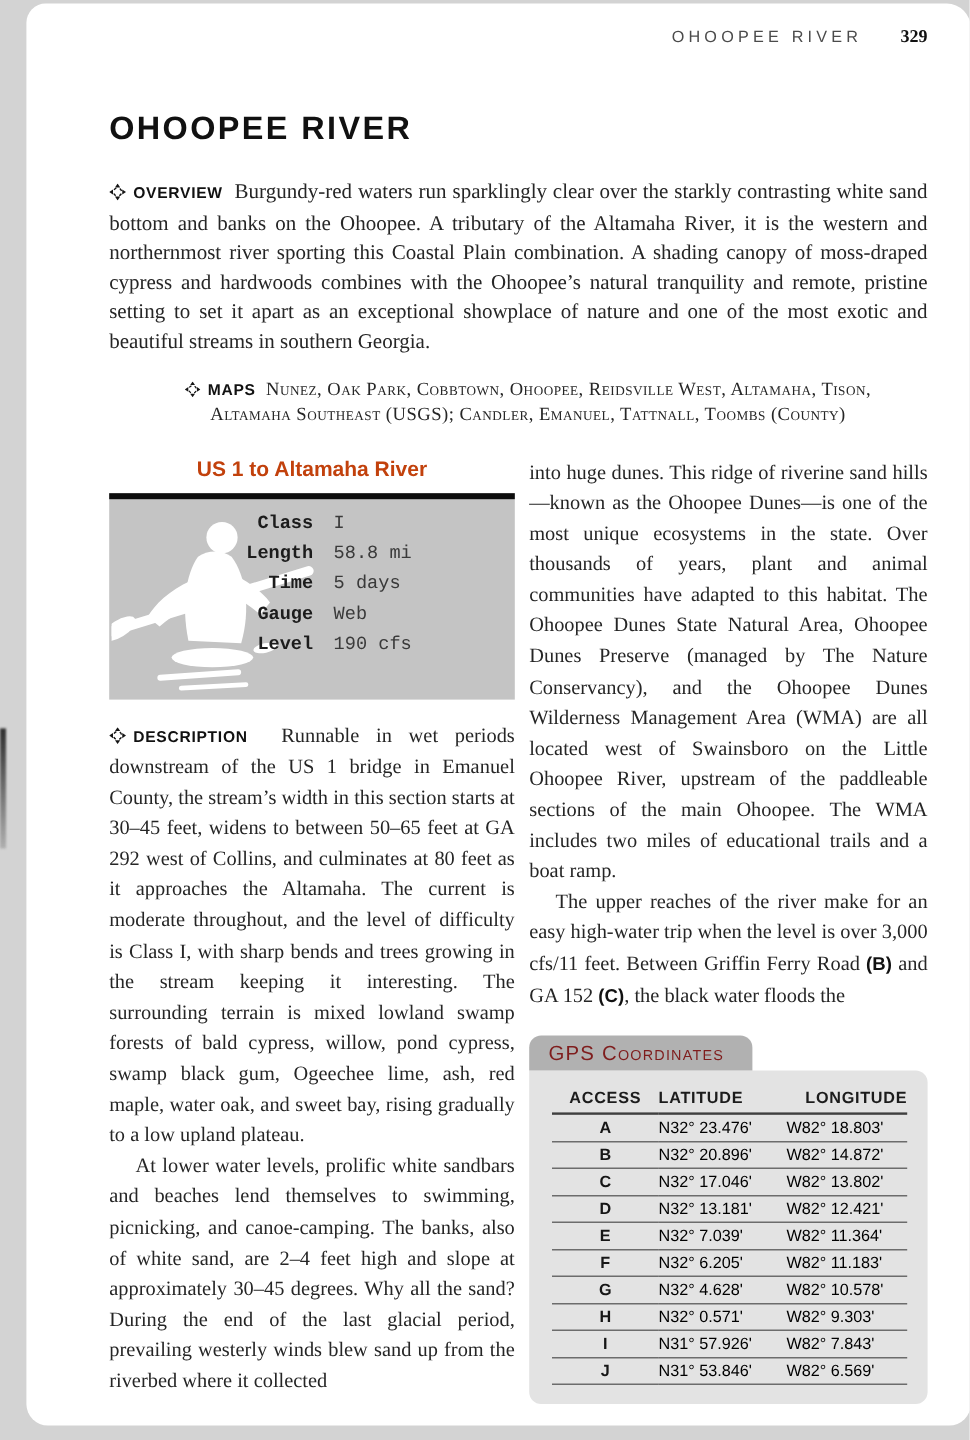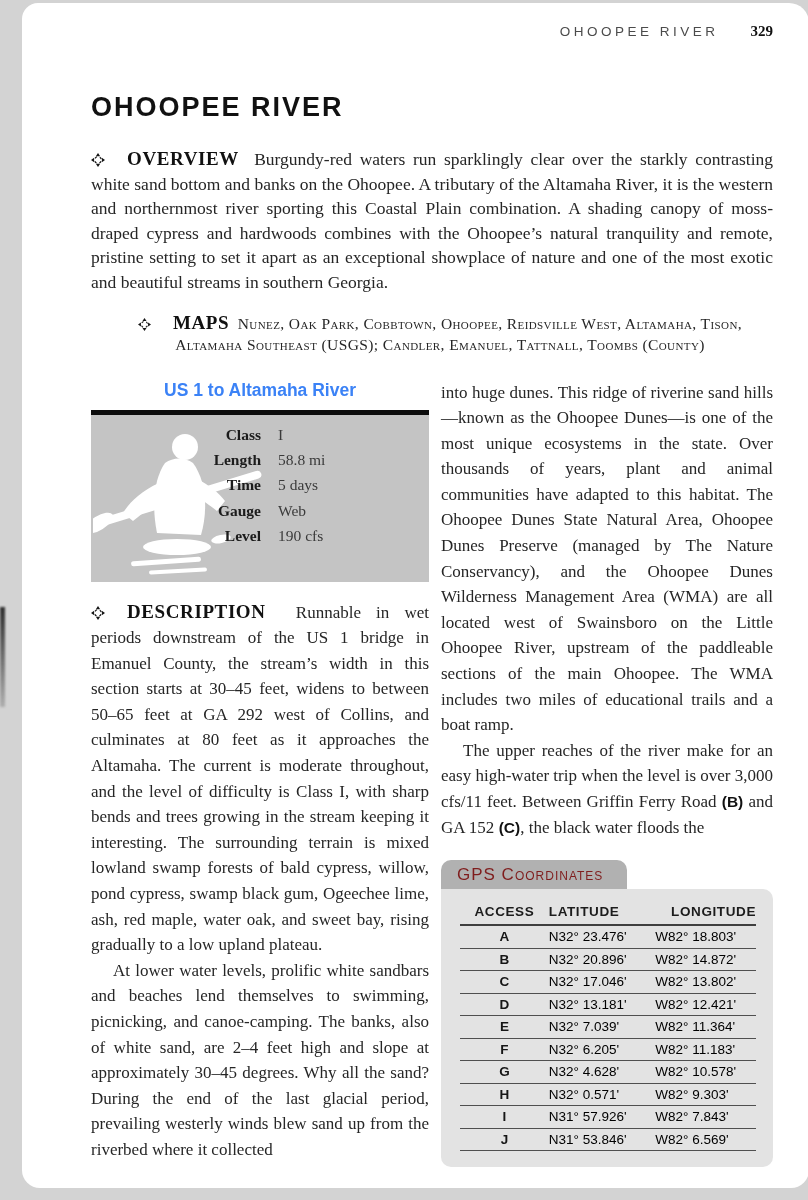--- a/index.html
+++ b/index.html
@@ -35,51 +35,51 @@
   }
   
   .river-title{
     margin-top:52px;
     font-family:"Liberation Sans",sans-serif;
     font-weight:bold;font-size:27px;letter-spacing:2px;color:#111;
   }
   
   .cicon{display:inline-block;vertical-align:-2px;margin-right:6px;}
   .seclabel{
-    font-family:Liberation Serif, serif;font-weight:bold;
-    font-size:19px;letter-spacing:.6px;color:#111;margin-left:16px;
+    font-family:Liberation Sans, sans-serif;font-weight:bold;
+    font-size:13px;letter-spacing:.6px;color:#111;
   }
   
   .overview{
     margin-top:24px;font-size:17.5px;line-height:24.5px;
     text-align:justify;color:#262626;
   }
   
   .maps{
     margin:12px 14px 0 30px;text-align:center;
     font-size:15.5px;line-height:21.5px;font-variant:small-caps;
     letter-spacing:.4px;color:#262626;
   }
   .maps .seclabel{font-variant:normal;}
   
   .cols{margin-top:22px;display:flex;gap:12px;}
   .colL{width:338px;flex:none;}
   .colR{width:332px;flex:none;}
   .col-head{
     font-family:"Liberation Sans",sans-serif;font-weight:bold;
-    font-size:17.5px;text-align:center;color:#3b82f6;margin:2px 0 9px 0;
+    font-size:17.5px;text-align:center;color:#c2410c;margin:2px 0 9px 0;
   }
   .statsbox{
     position:relative;height:172px;background:#c4c4c4;
     border-top:5px solid #0d0d0d;box-sizing:border-box;overflow:hidden;
   }
   .kayaker{position:absolute;left:2px;top:6px;}
   .stats{
     position:relative;margin:11px 0 0 0;
-    font-family:Liberation Serif, serif;font-size:15.5px;
+    font-family:Liberation Mono, monospace;font-size:15.5px;
   }
   .stat-row{display:grid;grid-template-columns:170px 1fr;column-gap:17px;height:25.4px;align-items:baseline;}
   .stat-label{text-align:right;font-weight:bold;color:#1c1c1c;}
   .stat-value{text-align:left;color:#3a3a3a;}
   
   .bpara{
     margin:0;font-size:17px;line-height:25.6px;text-align:justify;color:#262626;
   }
   .colL .first{margin-top:17px;}
   .indent{text-indent:22px;}

